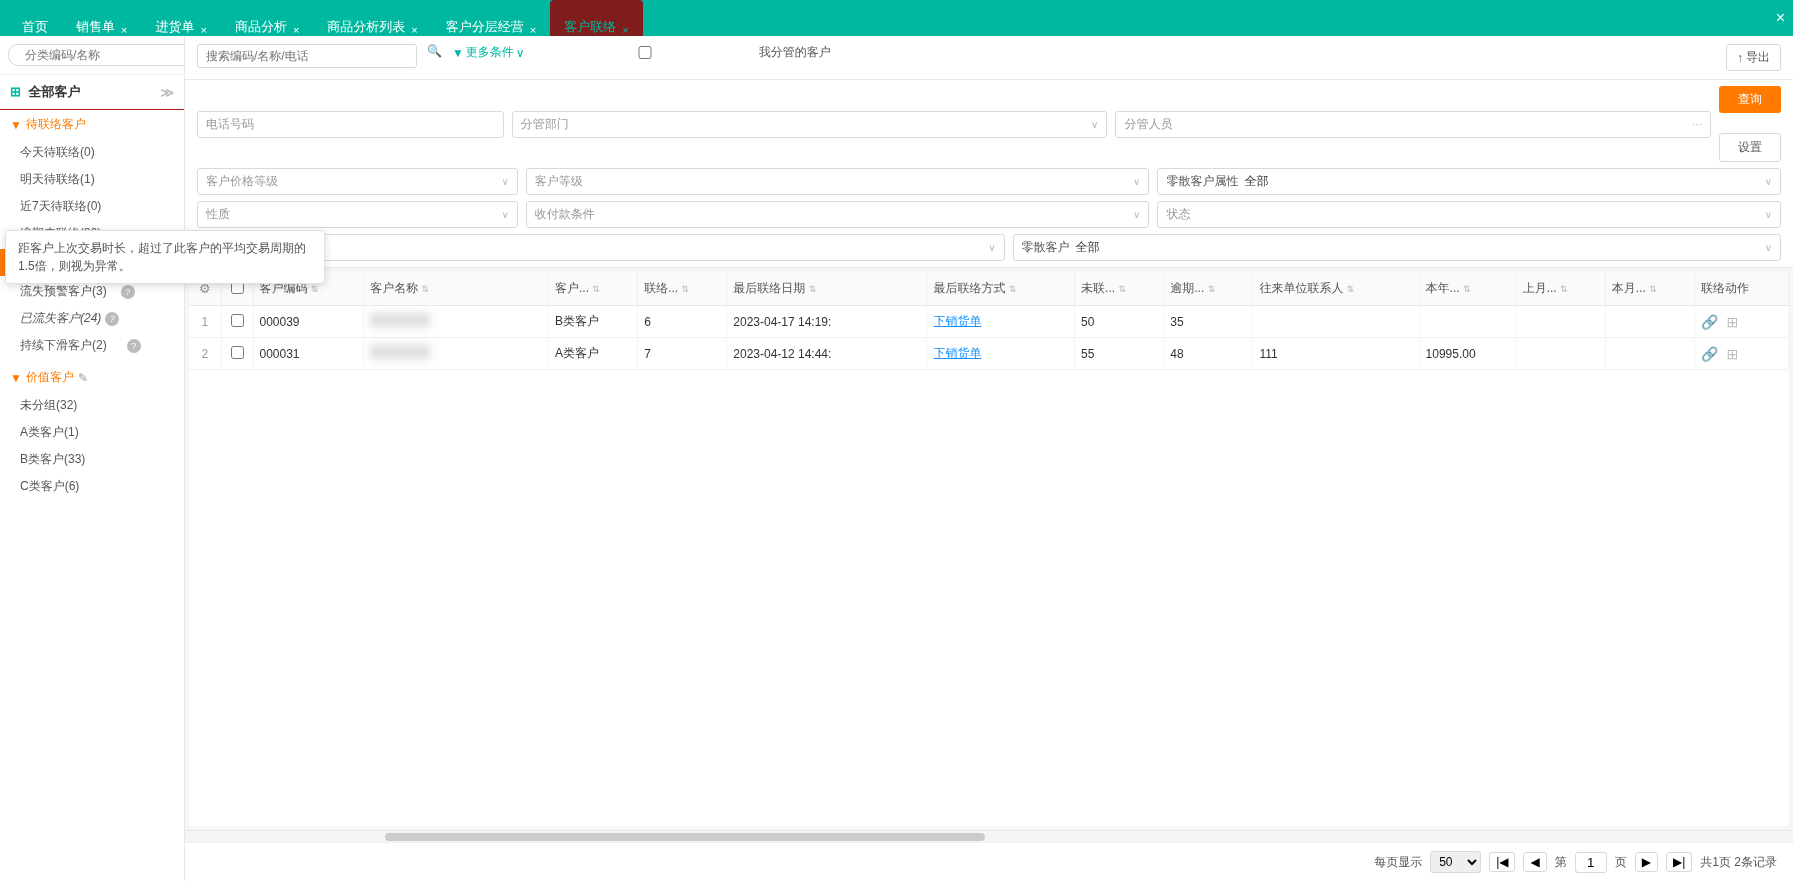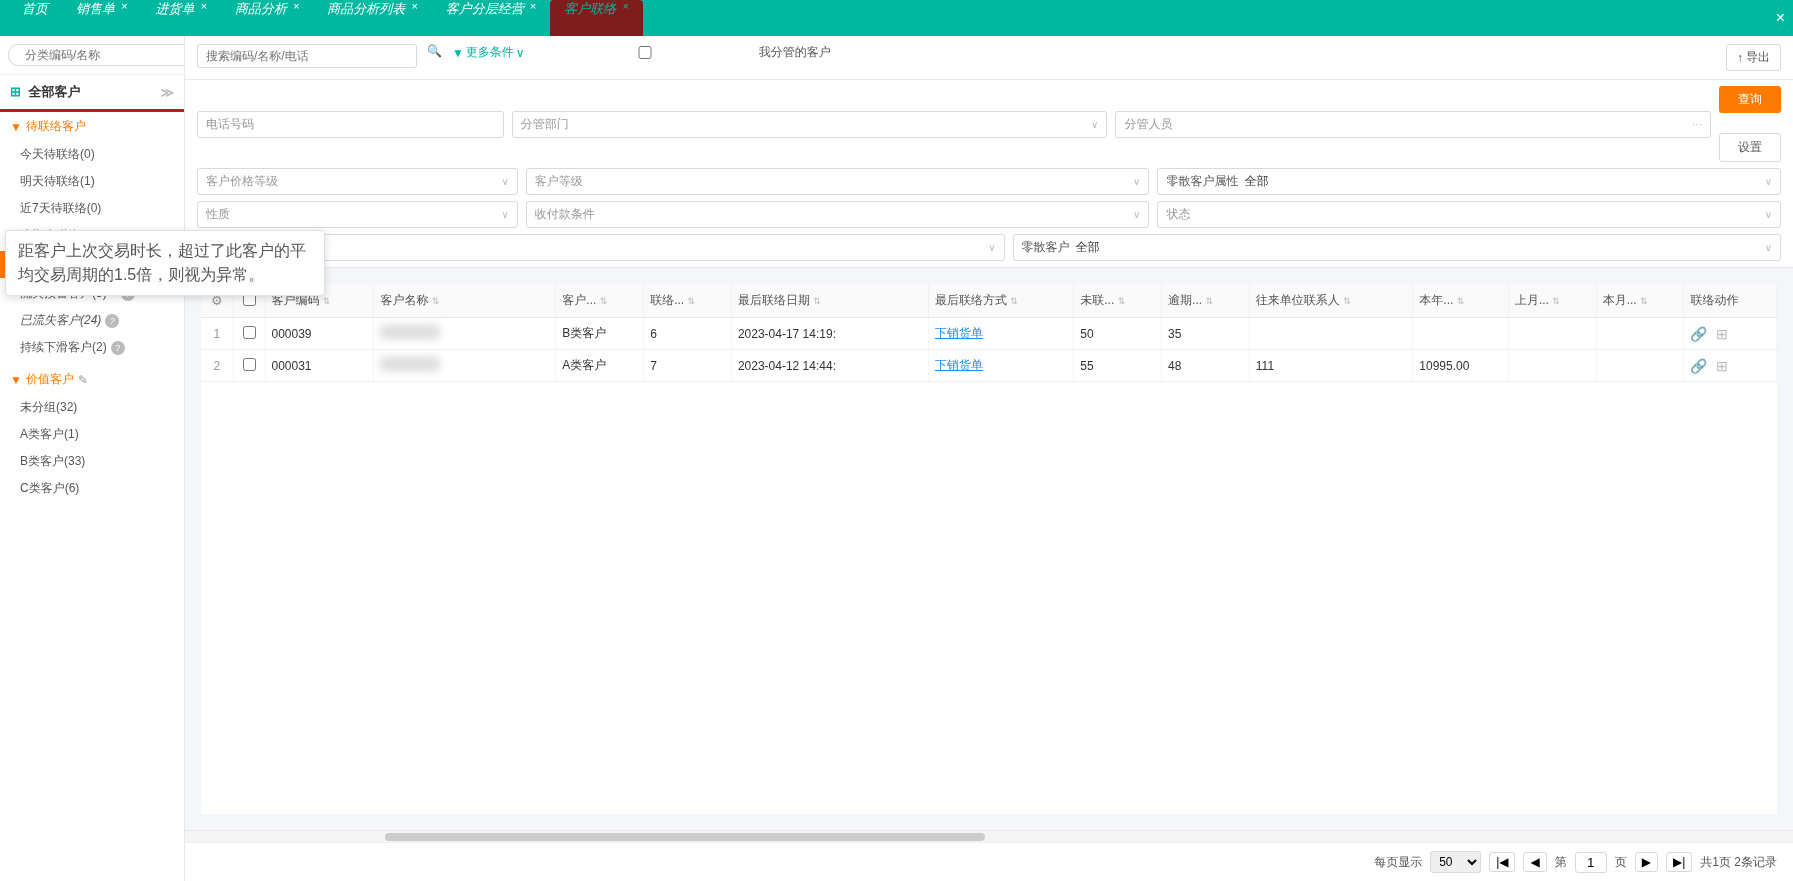--- a/index.html
+++ b/index.html
@@ -6,22 +6,22 @@
     body { font-family: "Microsoft YaHei", Arial, sans-serif; font-size: 12px; background: #f0f2f5; color: #333; overflow: hidden; }
 
     
     .top-nav {
       display: flex; align-items: center;
       background: #00b8a0; height: 36px;
       padding: 0 8px; gap: 0;
     }
     .top-nav .nav-item {
       color: #fff; padding: 0 14px; height: 36px;
-      display: flex; align-items: flex-start; cursor: pointer;
-      font-size: 13px; white-space: nowrap; font-style: italic;
+      display: flex; align-items: flex-end; cursor: pointer;
+      font-size: 13px; white-space: nowrap;
     }
     .top-nav .nav-item.active {
       background: #7f1d1d; color: #00b8a0; border-radius: 4px 4px 0 0;
     }
     .top-nav .nav-item .close-x {
       margin-left: 6px; font-size: 11px; color: inherit;
     }
     .top-nav .nav-right {
       margin-left: auto; color: #fff; cursor: pointer; font-size: 16px;
     }
@@ -45,21 +45,21 @@
     .sidebar-search input {
       flex: 1; border: 1px solid #d9d9d9; border-radius: 10px;
       padding: 3px 16px; font-size: 12px; outline: none;
     }
     .sidebar-search .search-btn {
       margin-left: 4px; cursor: pointer; color: #999;
     }
     .sidebar-all-label {
       display: flex; align-items: center; justify-content: space-between;
       padding: 8px 10px; font-weight: bold; font-size: 13px;
-      border-bottom: 3px solid #b91c1c; cursor: pointer;
+      border-bottom: 1px solid #b91c1c; cursor: pointer;
     }
     .sidebar-all-label .icon-grid { color: #00b8a0; margin-right: 4px; }
     .sidebar-section-title {
       padding: 6px 10px; color: #ff7a00; font-size: 12px;
       display: flex; align-items: center; cursor: pointer;
     }
     .sidebar-section-title .arrow { margin-right: 4px; }
     .sidebar-item {
       padding: 5px 10px 5px 20px; cursor: pointer; color: #555;
       font-size: 12px;
@@ -68,21 +68,21 @@
       background: #ff7a00; color: #fff; border-radius: 0 16px 16px 0;
       margin-right: 8px;
     }
 
     
     .tooltip-box {
       position: absolute; top: 230px; left: 5px;
       background: #fff; border: 1px solid #e0e0e0;
       border-radius: 4px; padding: 8px 12px;
       box-shadow: 0 2px 8px rgba(0,0,0,0.15);
-      font-size: 16px; color: #555; z-index: 100;
+      font-size: 12px; color: #555; z-index: 100;
       max-width: 320px; line-height: 1.5;
     }
 
     
     .content-area {
       flex: 1; display: flex; flex-direction: column;
       overflow: hidden; background: #f5f6fa;
     }
 
     
@@ -133,21 +133,21 @@
     }
     .settings-btn {
       background: #fff; color: #555; border: 1px solid #d9d9d9;
       border-radius: 3px; padding: 5px 18px; cursor: pointer;
       font-size: 12px;
     }
     .ellipsis-btn { color: #00b8a0; cursor: pointer; letter-spacing: 1px; }
 
     
     .table-area {
-      flex: 1; overflow: auto; background: #fff; margin: 16px;
+      flex: 1; overflow: auto; background: #fff; margin: 4px;
     }
     table {
       width: 100%; border-collapse: collapse; font-size: 12px;
     }
     table th {
       background: #fafafa; border-bottom: 1px solid #e8e8e8;
       border-right: 1px solid #f0f0f0;
       padding: 8px 6px; text-align: left; white-space: nowrap;
       color: #555; font-weight: normal; position: sticky; top: 0;
     }
@@ -264,21 +264,21 @@
     </div>
 
     <div class="sidebar-item" style="display:flex; align-items:center; gap:14px;">
       <span>流失预警客户(3)</span>
       <span style="color:#fff; background:#bbb; border-radius:50%; width:14px; height:14px; display:inline-flex; align-items:center; justify-content:center; font-size:9px;">?</span>
     </div>
     <div class="sidebar-item" style="display:flex; align-items:center; gap:4px;font-style:italic;">
       <span>已流失客户(24)</span>
       <span style="color:#fff; background:#bbb; border-radius:50%; width:14px; height:14px; display:inline-flex; align-items:center; justify-content:center; font-size:9px;">?</span>
     </div>
-    <div class="sidebar-item" style="display:flex; align-items:center; gap:4px;">
+    <div class="sidebar-item" style="display:flex; align-items:center; gap:20px;">
       <span>持续下滑客户(2)</span>
       <span style="color:#fff; background:#bbb; border-radius:50%; width:14px; height:14px; display:inline-flex; align-items:center; justify-content:center; font-size:9px;">?</span>
     </div>
 
     <div class="sidebar-section-title" style="margin-top:4px;">
       <span class="arrow">▼</span>
       <span>价值客户</span>
       <span style="margin-left:4px; color:#999">✎</span>
     </div>
     <div class="sidebar-item">

